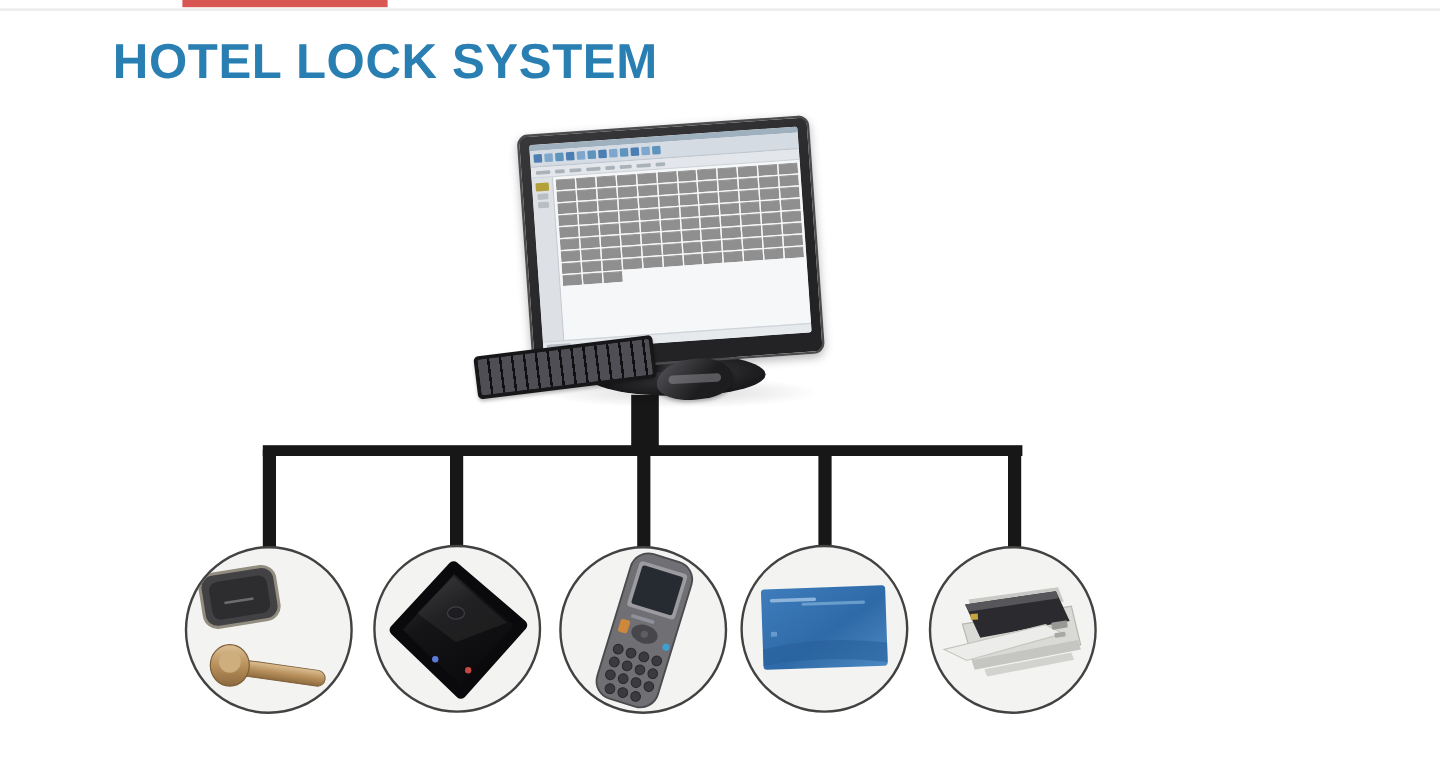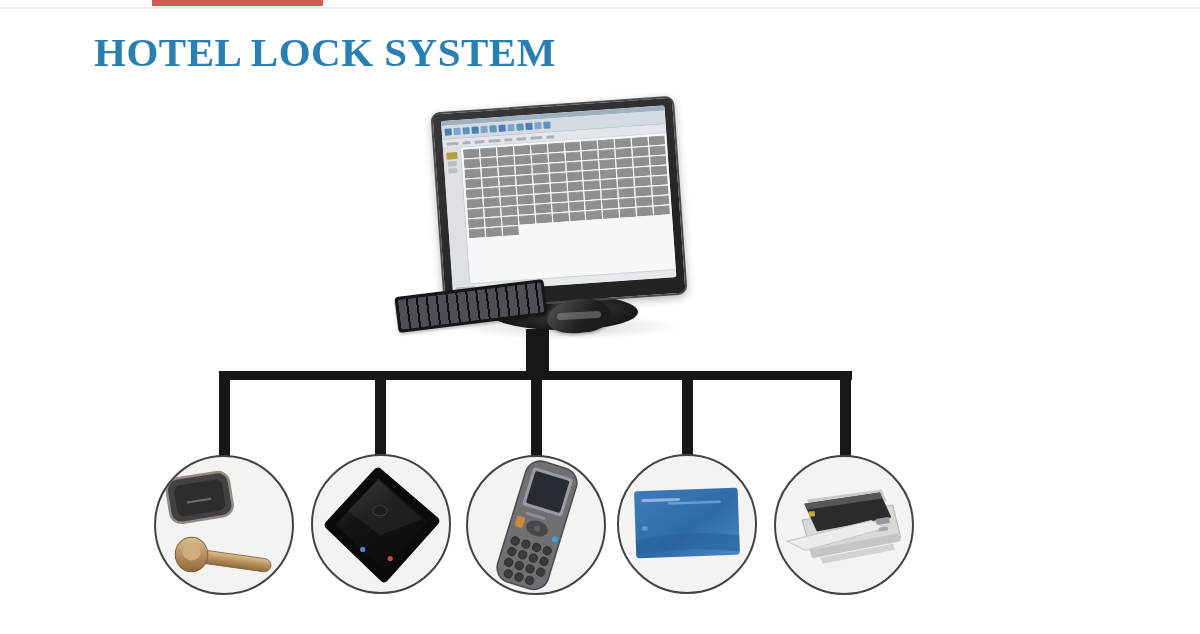--- a/index.html
+++ b/index.html
@@ -1,19 +1,19 @@
 <!DOCTYPE html>
 <html style="--page-bg: #ffffff; --accent-red: #d95752; --title-blue: #2a7fb2; --line-black: #171717; --tile-gray: #8f8f8f;"><head>
 <meta charset="utf-8">
 <style>
   html,body{margin:0;padding:0;background:#ffffff;}
   .page{
     position:relative;width:1200px;height:634px;overflow:hidden;
     background:var(--page-bg,#ffffff);
-    font-family:Liberation Serif, serif;
+    font-family:Liberation Sans, sans-serif;
   }
   
   .top-hairline{position:absolute;left:0;top:7px;width:1200px;height:2px;background:#ececec;}
   .red-bar{position:absolute;left:152px;top:0;width:171px;height:6px;background:var(--accent-red,#d95752);}
   .page-title{
     position:absolute;left:94px;top:28px;margin:0;
     font-size:41px;font-weight:bold;letter-spacing:.5px;
     color:var(--title-blue,#2a7fb2);
   }
   

